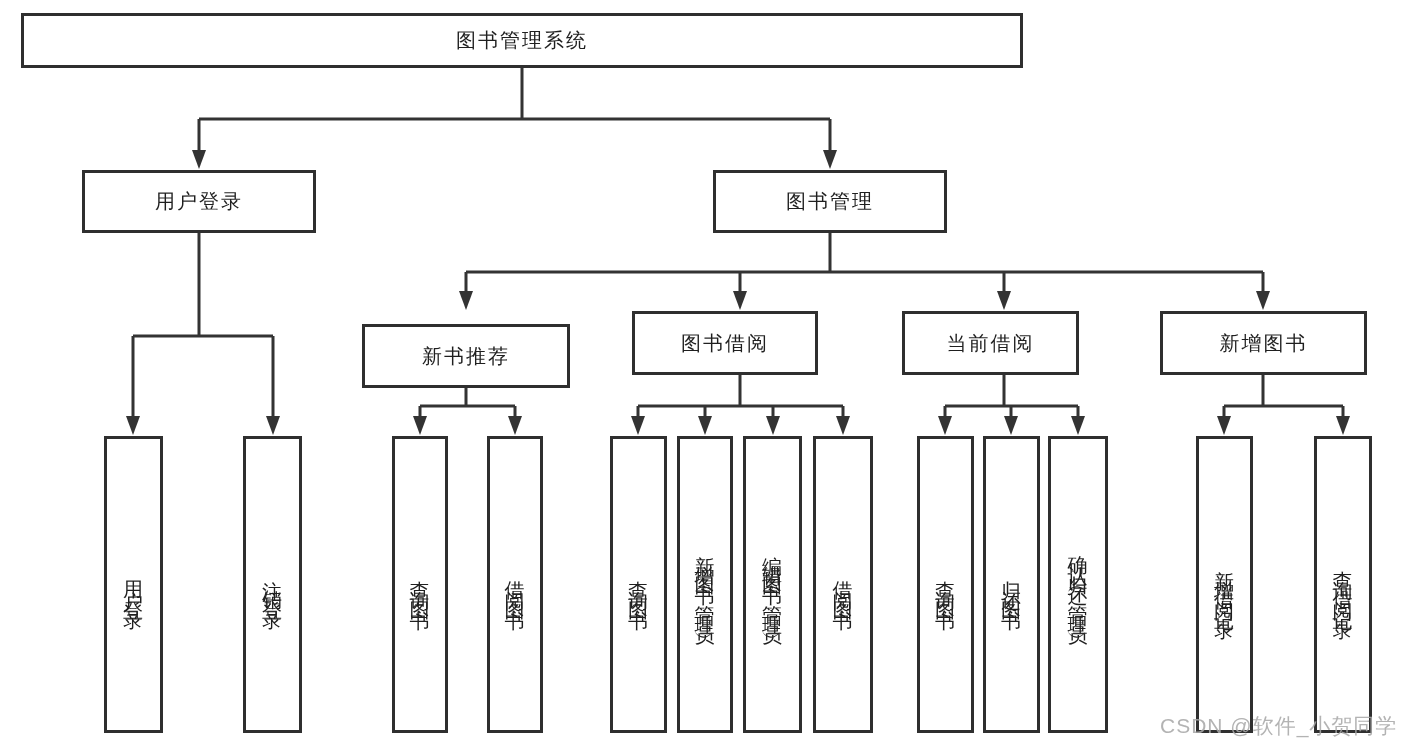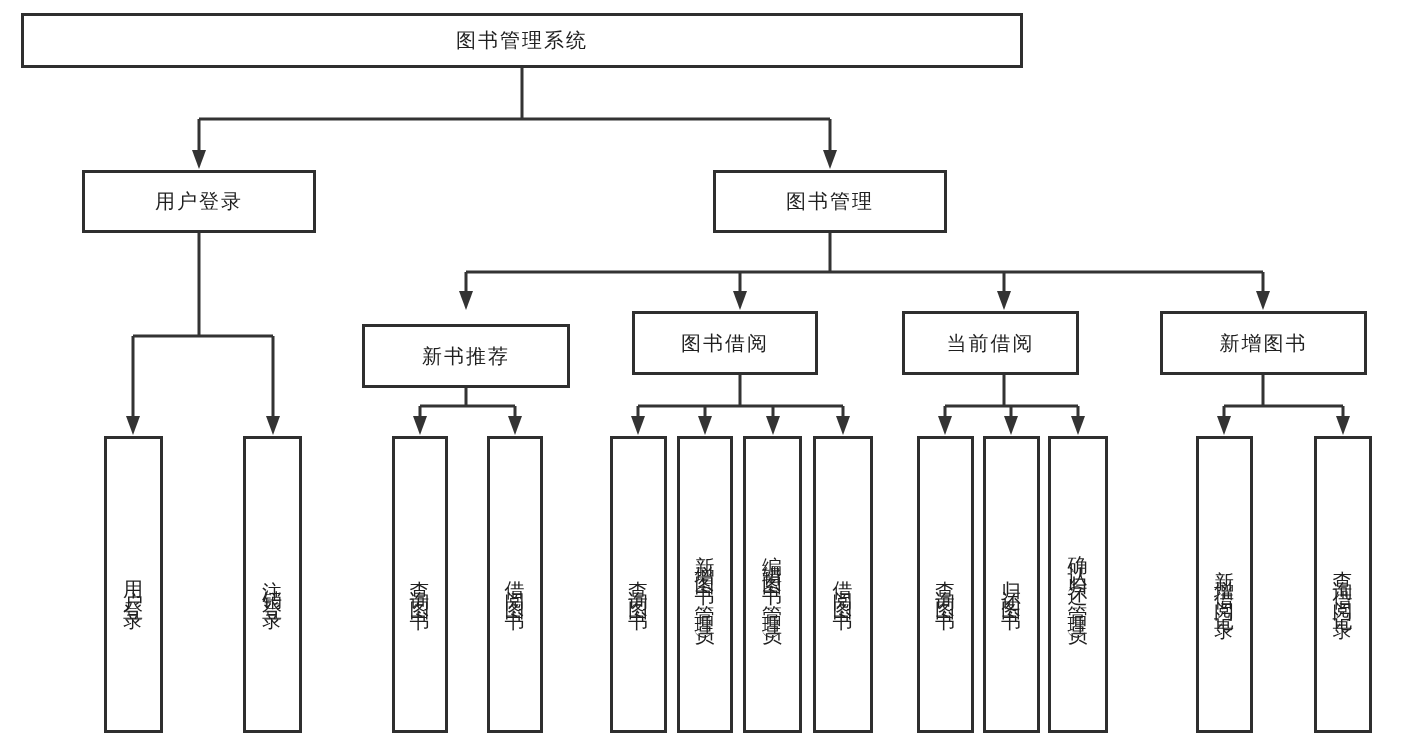--- a/index.html
+++ b/index.html
@@ -162,14 +162,15 @@
     <span>确认归还（管理员）</span>
   </div>
 
   <div class="leaf" style="left:1196px;top:436px;width:57px;height:297px">
     <span>新增借阅记录</span>
   </div>
   <div class="leaf" style="left:1314px;top:436px;width:58px;height:297px">
     <span>查询借阅记录</span>
   </div>
 
+  <div class="watermark">CSDN @软件_小贺同学</div>
 
 </div>
 
 </body></html>

